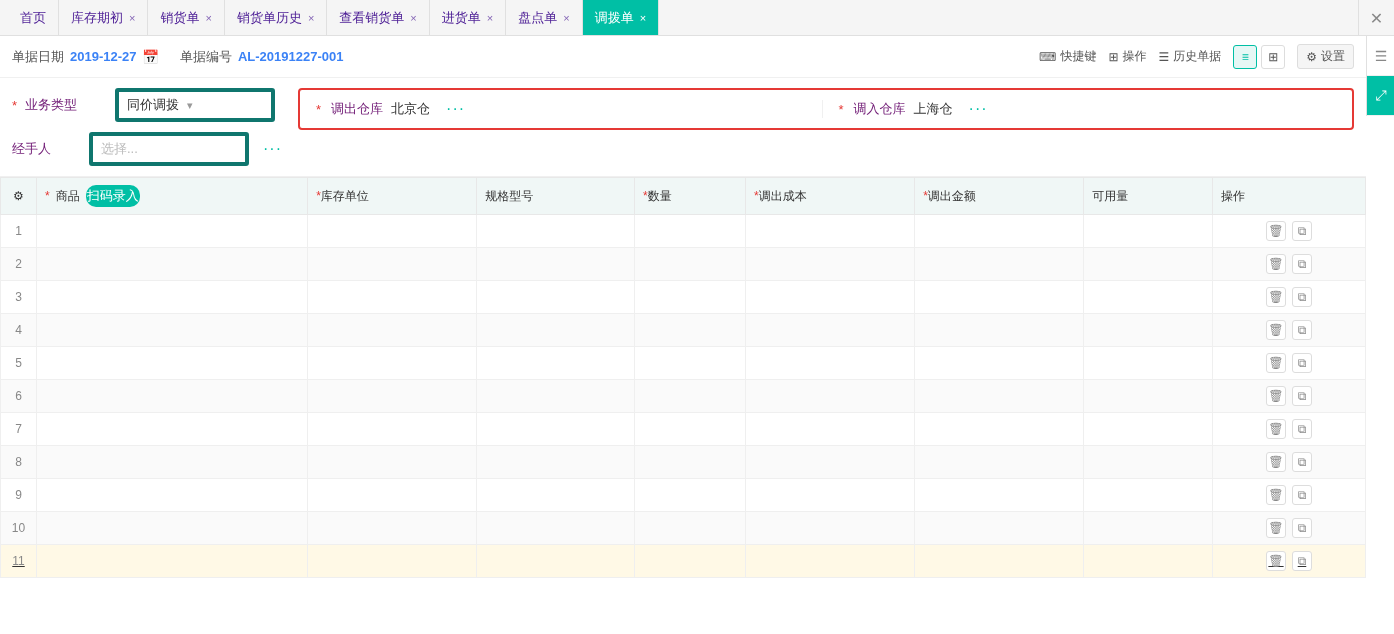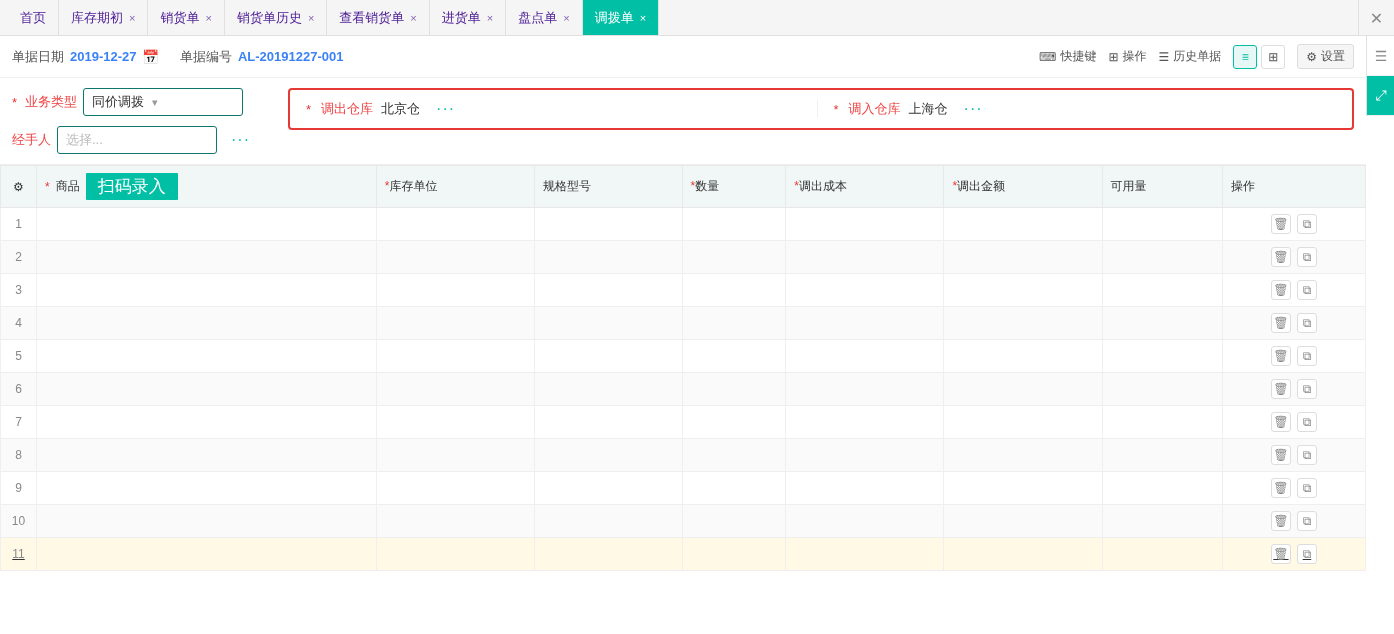--- a/index.html
+++ b/index.html
@@ -98,30 +98,30 @@
       flex: 1;
       border: 2px solid #e53935;
       border-radius: 4px;
       padding: 10px 16px;
       display: flex; align-items: center; gap: 0;
     }
     .form-row {
       display: flex; align-items: center; gap: 6px;
     }
     .required-star { color: #e53935; margin-right: 2px; }
-    .field-label { color: #ef4444; white-space: nowrap; }
+    .field-label { color: #701a75; white-space: nowrap; }
     .field-value { color: #333; }
     .dropdown-arrow {
       color: #999; cursor: pointer; margin-left: 4px; font-size: 11px;
     }
     .select-box {
       display: flex; align-items: center;
-      border: 1px solid #0f766e; border-radius: 3px;
+      border: 4px solid #0f766e; border-radius: 3px;
       padding: 4px 8px; min-width: 160px; background: #fff;
-      cursor: pointer; gap: 4px;
+      cursor: pointer; gap: 4px; margin-left: 32px;
     }
     .select-box .placeholder { color: #bbb; }
     .dots-btn {
       color: #00bfa5; cursor: pointer; margin-left: 8px; font-size: 16px; letter-spacing: 1px;
     }
     .warehouse-section {
       display: flex; align-items: center; gap: 8px; flex: 1;
     }
     .warehouse-section + .warehouse-section {
       border-left: 1px solid #f0f0f0;
@@ -171,22 +171,22 @@
       border: 1px solid #ddd; border-radius: 3px;
       display: flex; align-items: center; justify-content: center;
       cursor: pointer; font-size: 12px; color: #888;
       background: #fff;
     }
     .gear-col {
       width: 36px; text-align: center;
     }
     .scan-btn {
       background: #00bfa5; color: #fff;
-      border: none; border-radius: 1px;
-      padding: 2px 12px; cursor: pointer; font-size: 17px;
+      border: none; border-radius: 10px;
+      padding: 2px 1px; cursor: pointer; font-size: 13px;
       white-space: nowrap;
     }
     .th-product {
       display: flex; align-items: center; gap: 6px;
     }
 
     
     .right-sidebar {
       position: fixed; right: 0; top: 36px;
       display: flex; flex-direction: column;

